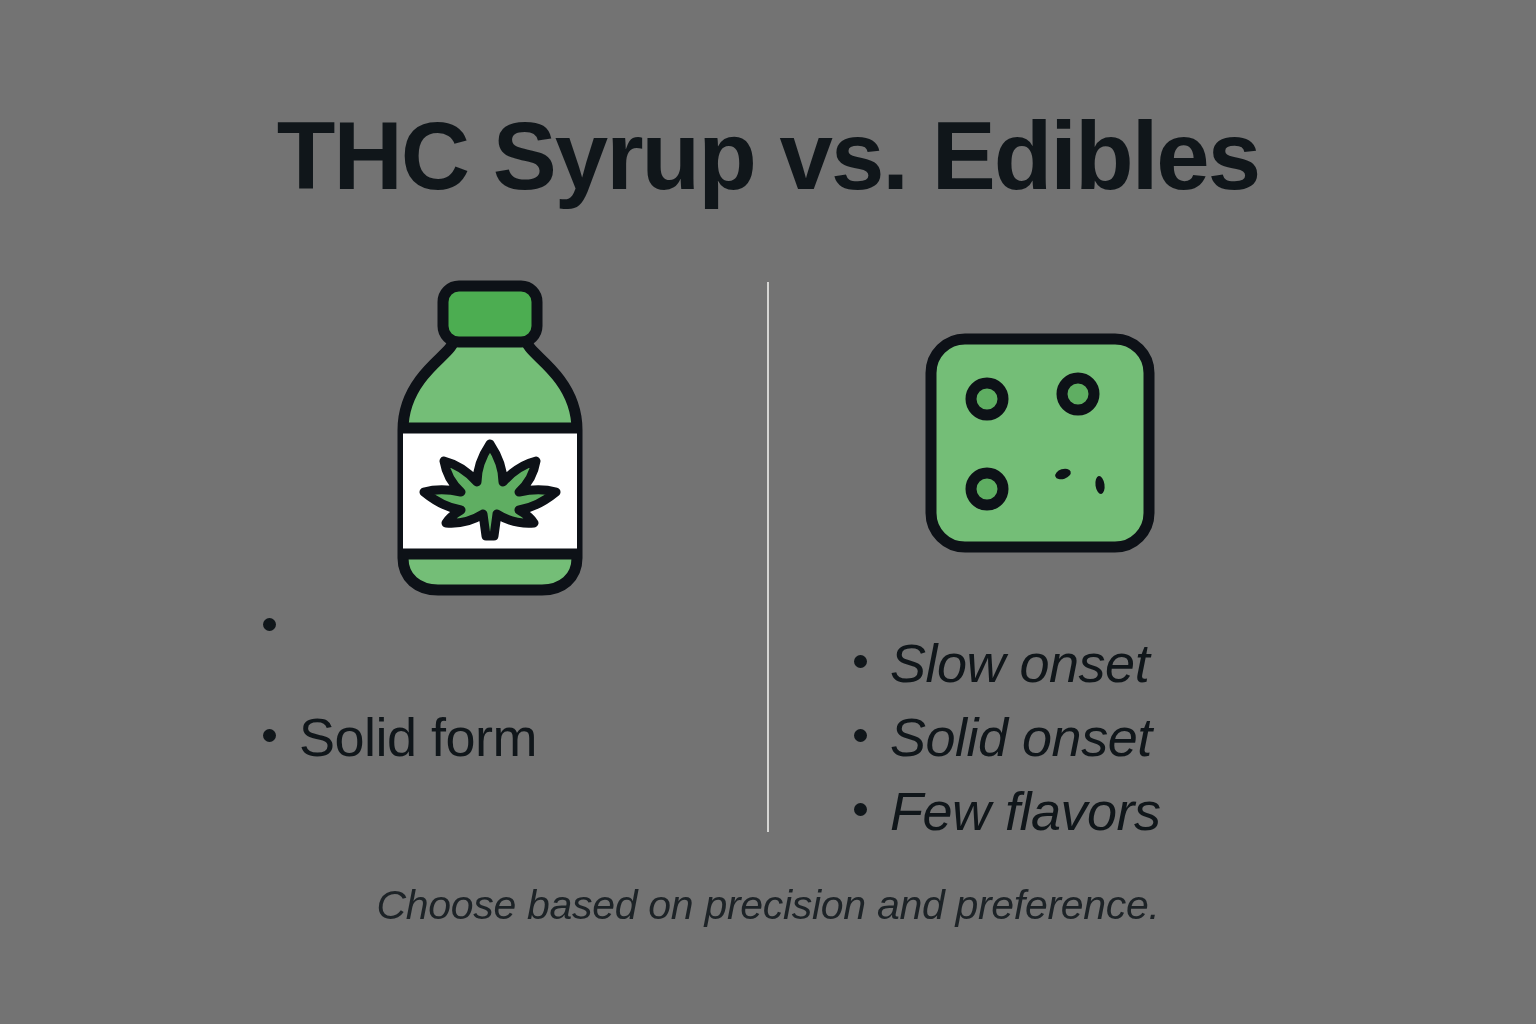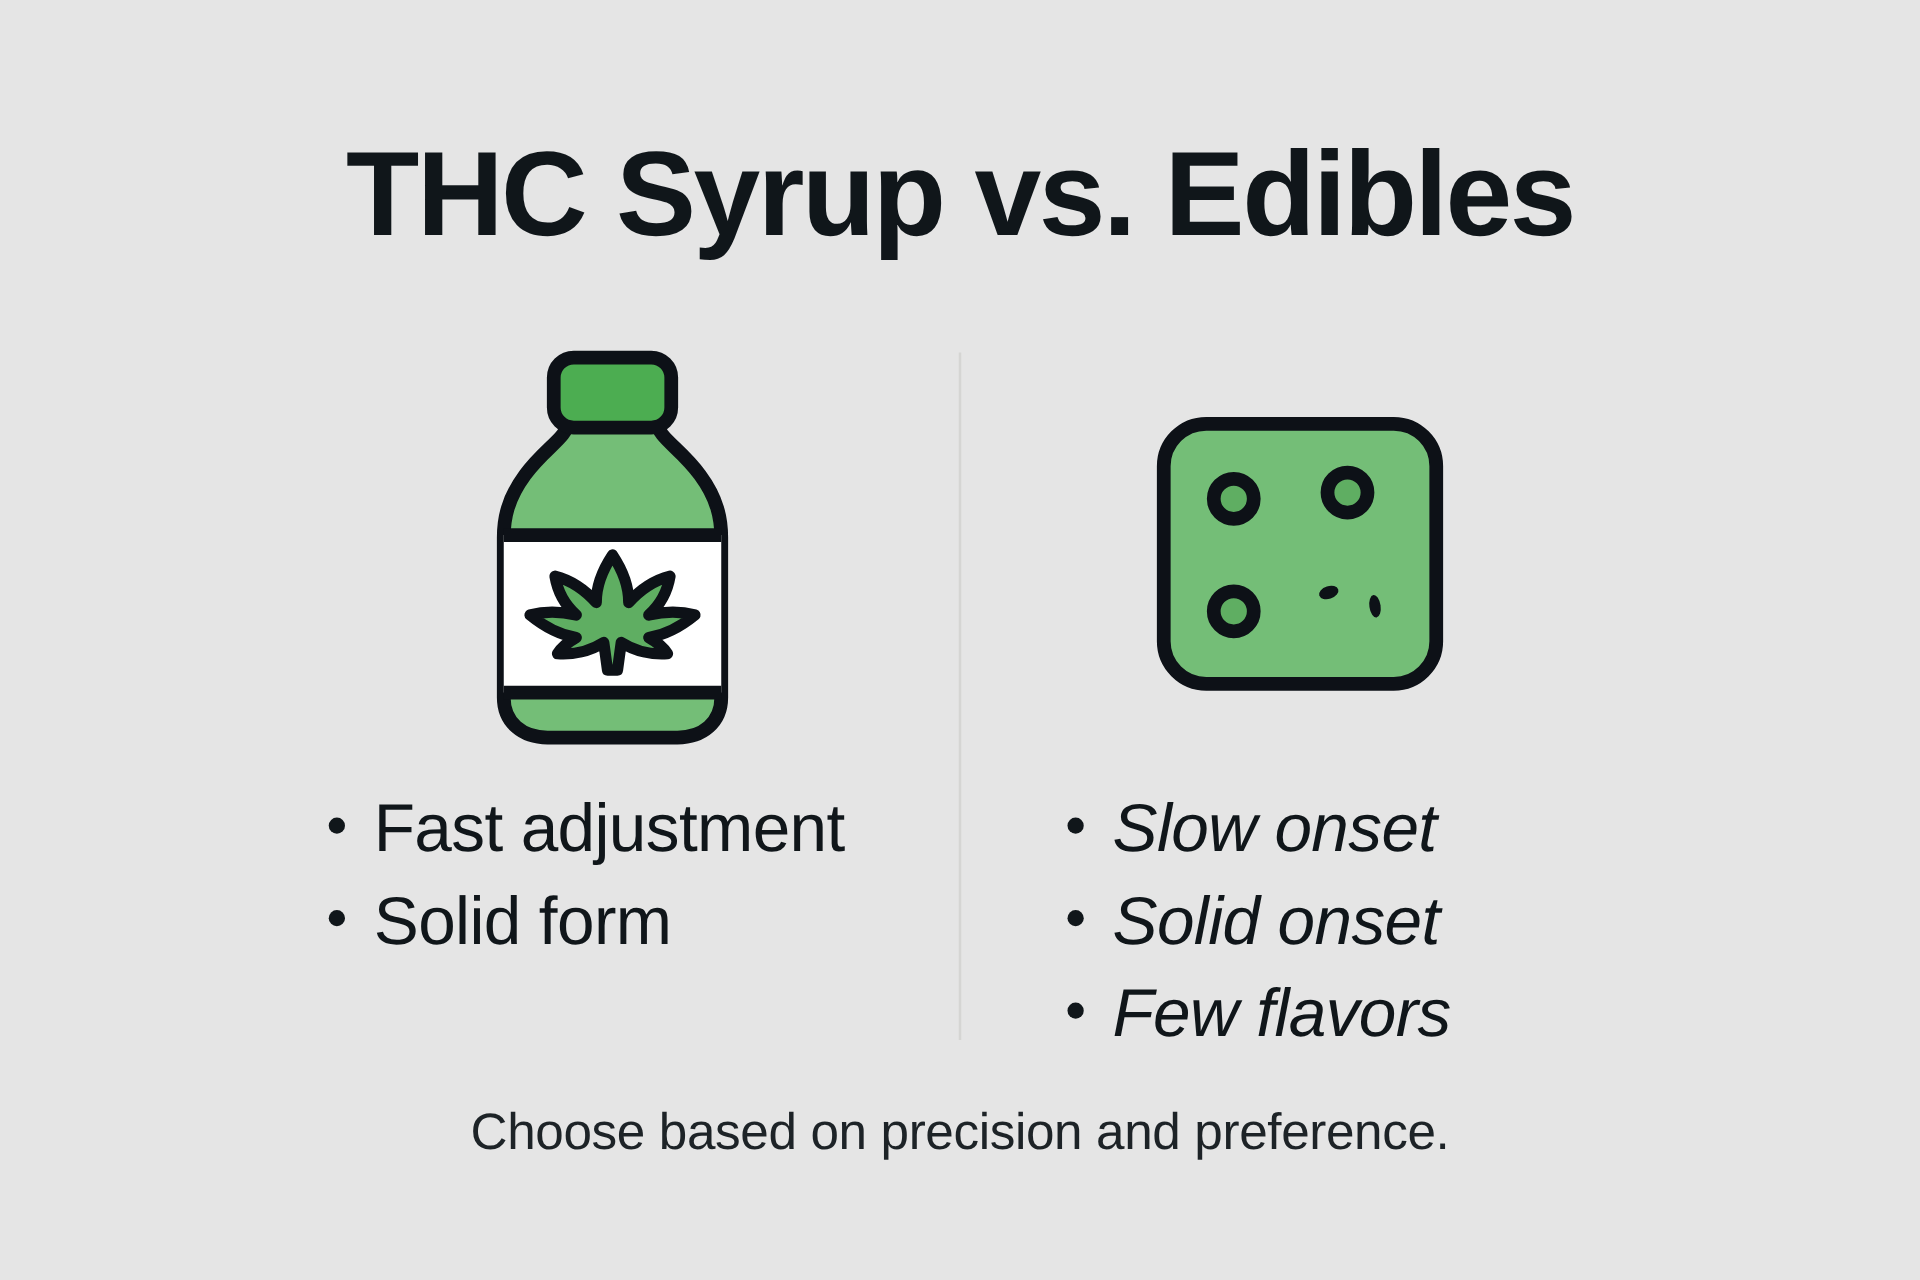--- a/index.html
+++ b/index.html
@@ -10,21 +10,21 @@
     width: 1536px;
     height: 1024px;
     background: #faf9f7;
     font-family: "Liberation Sans", sans-serif;
     overflow: hidden;
   }
   .canvas {
     position: relative;
     width: 1536px;
     height: 1024px;
-    background: #e5e5e5;
+    background: #737373;
   }
 
   
   .title {
     position: absolute;
     top: 108px;
     left: 0;
     width: 1536px;
     text-align: center;
     font-size: 96px;
@@ -107,20 +107,21 @@
     position: absolute;
     top: 882px;
     left: 0;
     width: 1536px;
     text-align: center;
     font-size: 41px;
     font-weight: 400;
     color: #1d2327;
     letter-spacing: -0.3px;
     white-space: nowrap;
+    font-style: italic;
   }
 </style>
 </head>
 <body>
 
 <div class="canvas">
 
   <div class="title">THC Syrup vs. Edibles</div>
 
   <div class="divider"></div>
@@ -170,21 +171,20 @@
           </g>
 
           <rect x="53" y="6" width="94" height="56" rx="16" fill="#4cad51" stroke="#0d1117" stroke-width="11"></rect>
         </svg>
       </div>
     </div>
 
     <ul class="bullets bullets-left">
       <li class="bullet-item">
         <span class="bullet-dot"></span>
-        <span>Fast adjustment</span>
       </li>
       <li class="bullet-item">
         <span class="bullet-dot"></span>
         <span>Solid form</span>
       </li>
     </ul>
   </div>
 
   <div class="col col-right">
 

